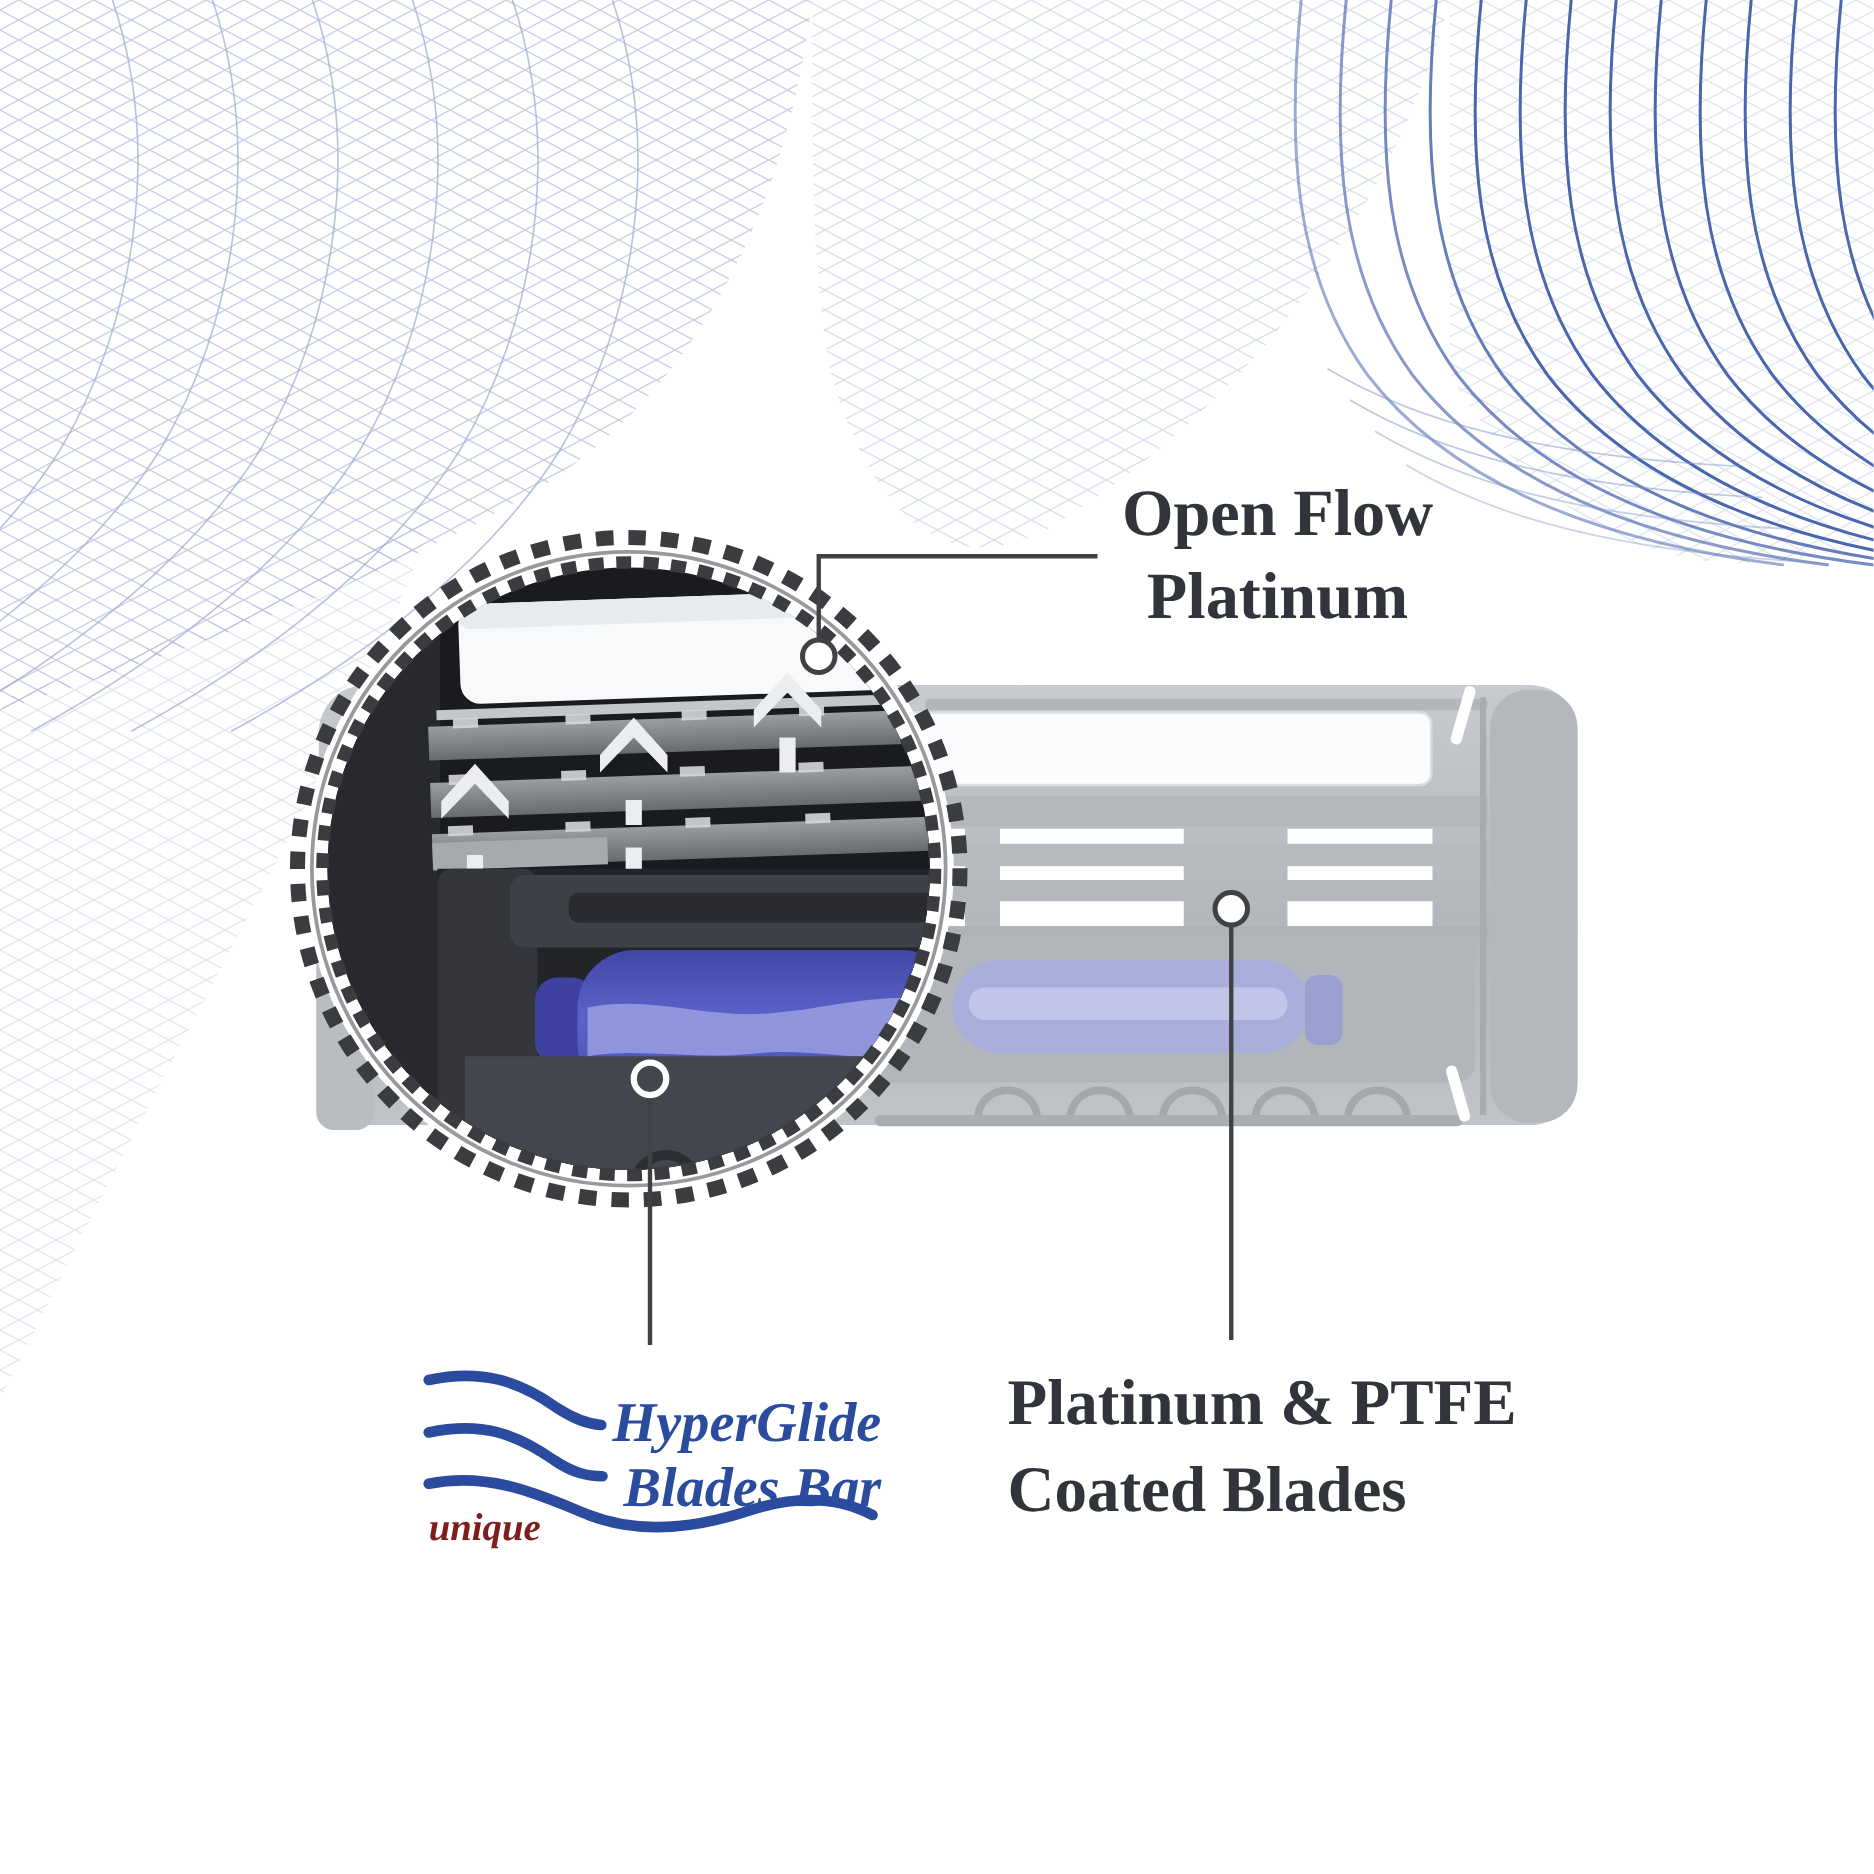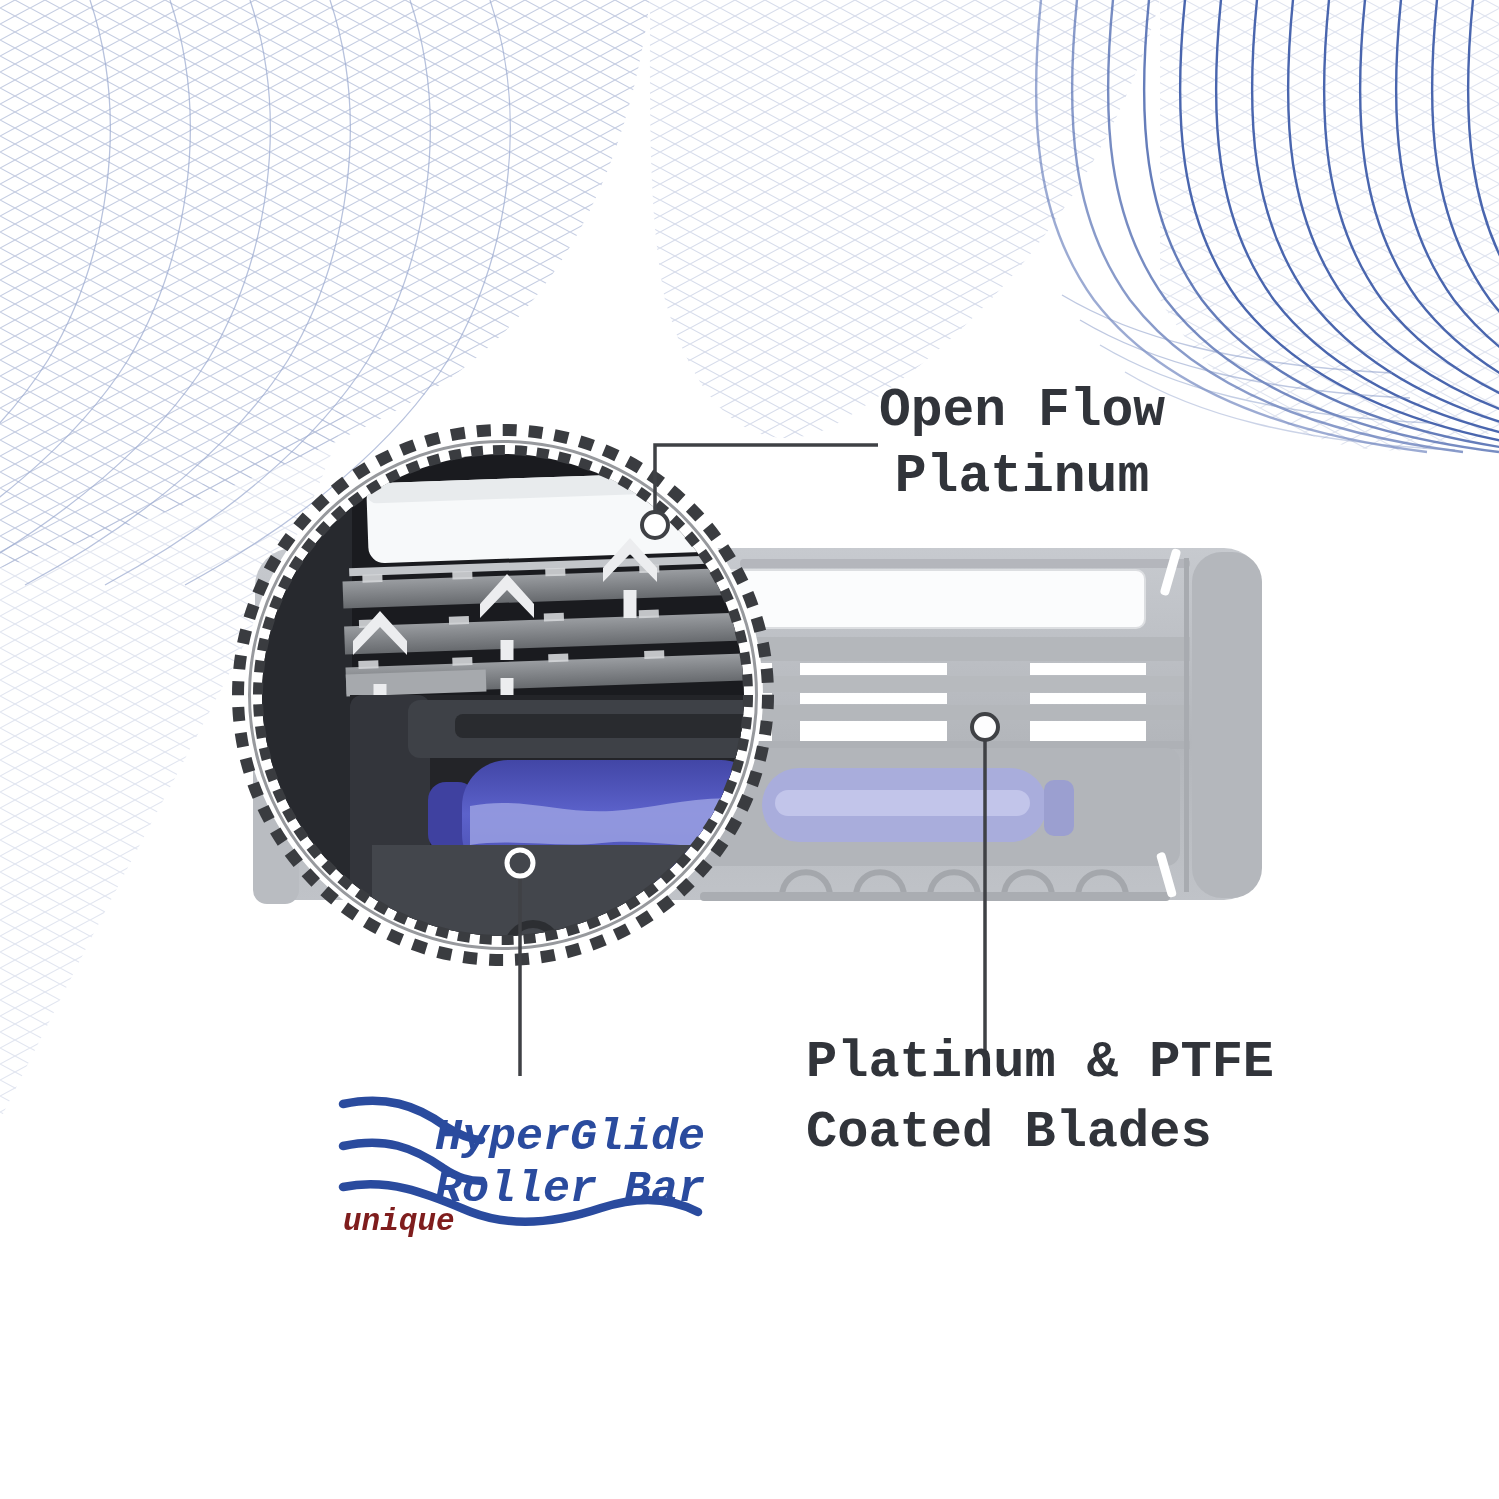--- a/index.html
+++ b/index.html
@@ -1,24 +1,24 @@
 <!DOCTYPE html>
 <html><head>
 <meta charset="utf-8">
 <style>
   html,body{margin:0;padding:0;background:#ffffff;}
   .canvas{
     position:relative;width:1499px;height:1499px;background:#ffffff;
-    overflow:hidden;font-family:Liberation Mono, monospace;
+    overflow:hidden;font-family:Liberation Serif, serif;
   }
   .art{position:absolute;left:0;top:0;}
   .label{position:absolute;color:#31343a;font-weight:700;}
   .label div{white-space:nowrap;}
   .open-flow{left:812px;top:378px;width:420px;text-align:center;font-size:53px;line-height:66px;}
-  .platinum{left:806px;top:1028px;font-size:52px;line-height:70px;text-align:left;}
+  .platinum{left:806px;top:1088px;font-size:52px;line-height:70px;text-align:left;}
   .brand{left:418px;top:1097px;width:287px;text-align:right;font-style:italic;font-size:45px;line-height:52px;color:#2a4b9e;margin-top:15px;}
   .tagline{left:343px;top:1203px;font-style:italic;font-size:31px;line-height:38px;color:#7f1d1d;font-weight:700;text-align:left;}
 </style>
 </head>
 <body>
 
 <div class="canvas">
 
   <svg class="art" width="1499" height="1499" viewBox="0 0 1499 1499">
     <defs>
@@ -206,20 +206,20 @@
     <div>Platinum</div>
   </div>
 
   <div class="label platinum">
     <div>Platinum &amp; PTFE</div>
     <div>Coated Blades</div>
   </div>
 
   <div class="label brand">
     <div>HyperGlide</div>
-    <div>Roller Bar</div>
+    <div>Blades Bar</div>
   </div>
 
   <div class="label tagline">
     <div>unique</div>
   </div>
 
 </div>
 
 </body></html>

